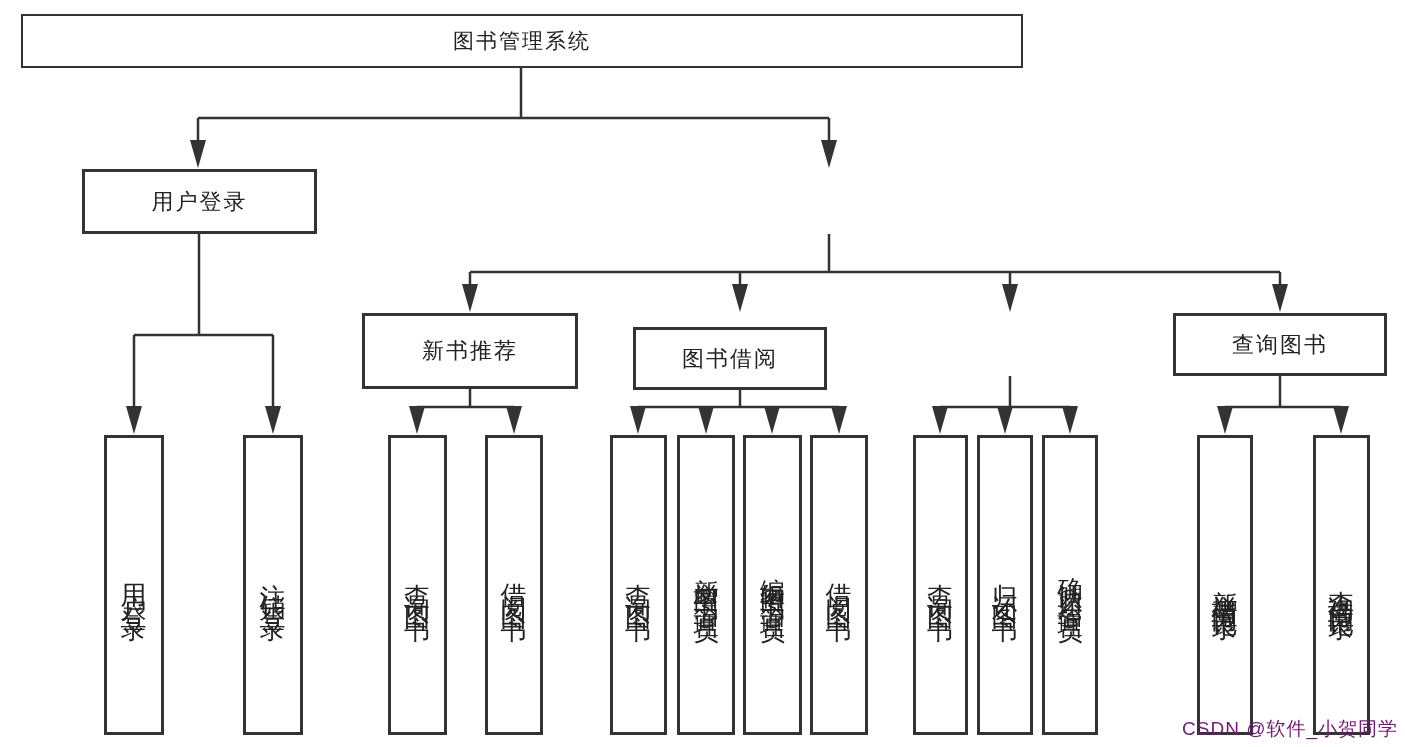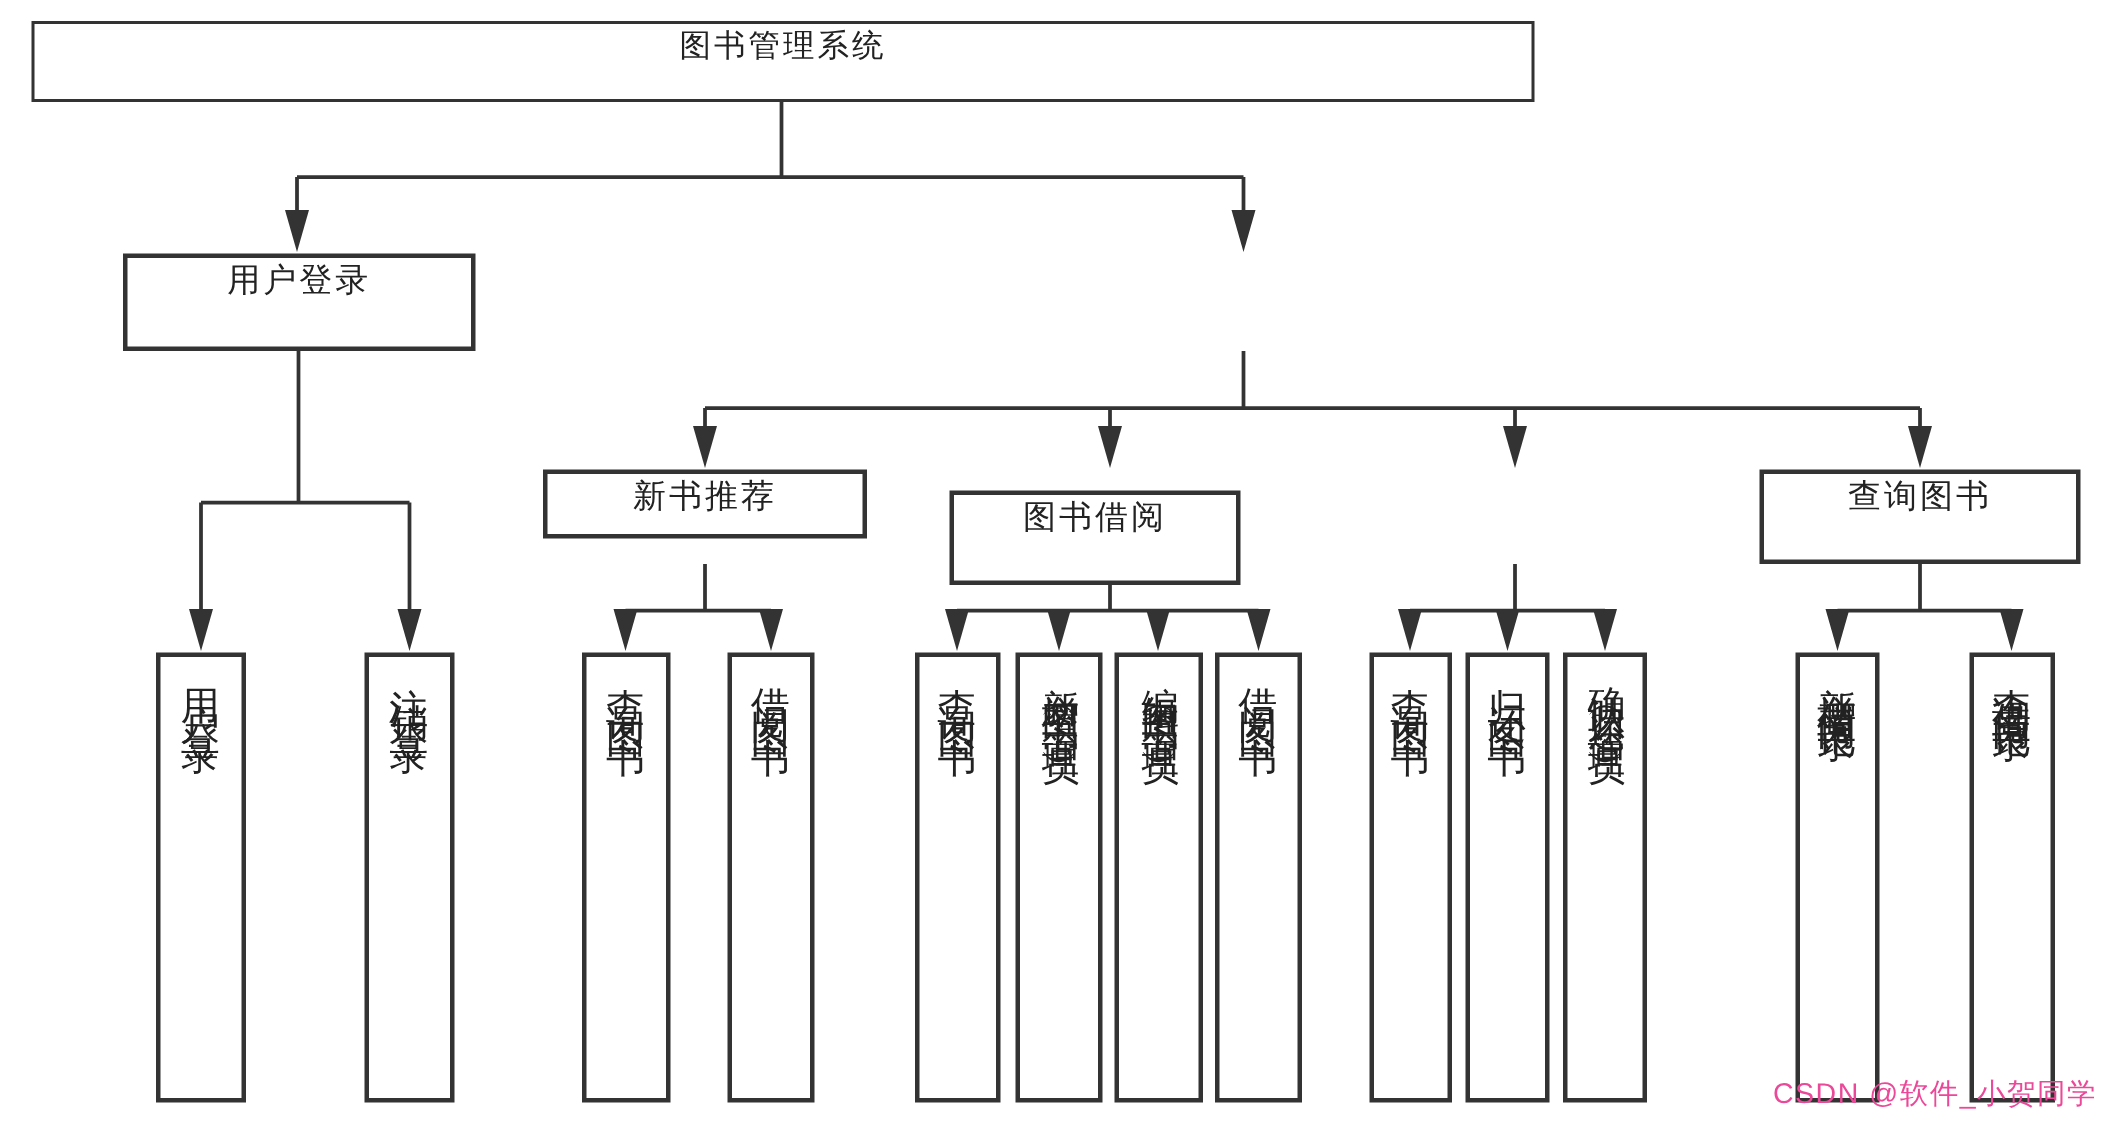--- a/index.html
+++ b/index.html
@@ -11,40 +11,40 @@
     overflow:hidden;
   }
   .connectors{position:absolute;left:0;top:0;pointer-events:none;}
   .connectors .ln{stroke:#333333;stroke-width:2.5;fill:none;}
   .connectors .ar{fill:#333333;stroke:none;}
   .box{
     position:absolute;
     box-sizing:border-box;
     background:#ffffff;
     border:3px solid #333333;
-    display:flex;align-items:flex-start;justify-content:center;
+    display:flex;align-items:center;justify-content:center;
     color:#222222;
   }
   .box.root{border-width:2px;font-size:21px;letter-spacing:2px;}
   .box.lvl{font-size:22px;letter-spacing:2px;}
   .box.leaf{border-width:3px;}
   .vtext{
     writing-mode:vertical-rl;
     font-size:26px;
     letter-spacing:11px;
     color:#222222;
     line-height:1;
   }
   .vtext.v-mid{letter-spacing:5px;}
   .vtext.v-long{font-size:25px;letter-spacing:6px;}
   .watermark{
     position:absolute;
     right:7px;bottom:5px;
     font-size:19px;
-    color:#ec4899;
+    color:#701a75;
     letter-spacing:1px;
     white-space:nowrap;
   }
 </style>
 </head>
 <body>
 
 <div class="stage">
 
   <svg class="connectors" width="1405" height="747" viewBox="0 0 1405 747">
@@ -80,21 +80,21 @@
   </svg>
 
   <div class="box root" style="left:21px;top:14px;width:1002px;height:54px">
     <span>图书管理系统</span>
   </div>
 
   <div class="box lvl" style="left:82px;top:169px;width:235px;height:65px">
     <span>用户登录</span>
   </div>
 
-  <div class="box lvl" style="left:362px;top:313px;width:216px;height:46px">
+  <div class="box lvl" style="left:362px;top:313px;width:216px;height:76px">
     <span>新书推荐</span>
   </div>
   <div class="box lvl" style="left:633px;top:327px;width:194px;height:63px">
     <span>图书借阅</span>
   </div>
   <div class="box lvl" style="left:1173px;top:313px;width:214px;height:63px">
     <span>查询图书</span>
   </div>
 
   <div class="box leaf" style="left:104px;top:435px;width:60px;height:300px">

